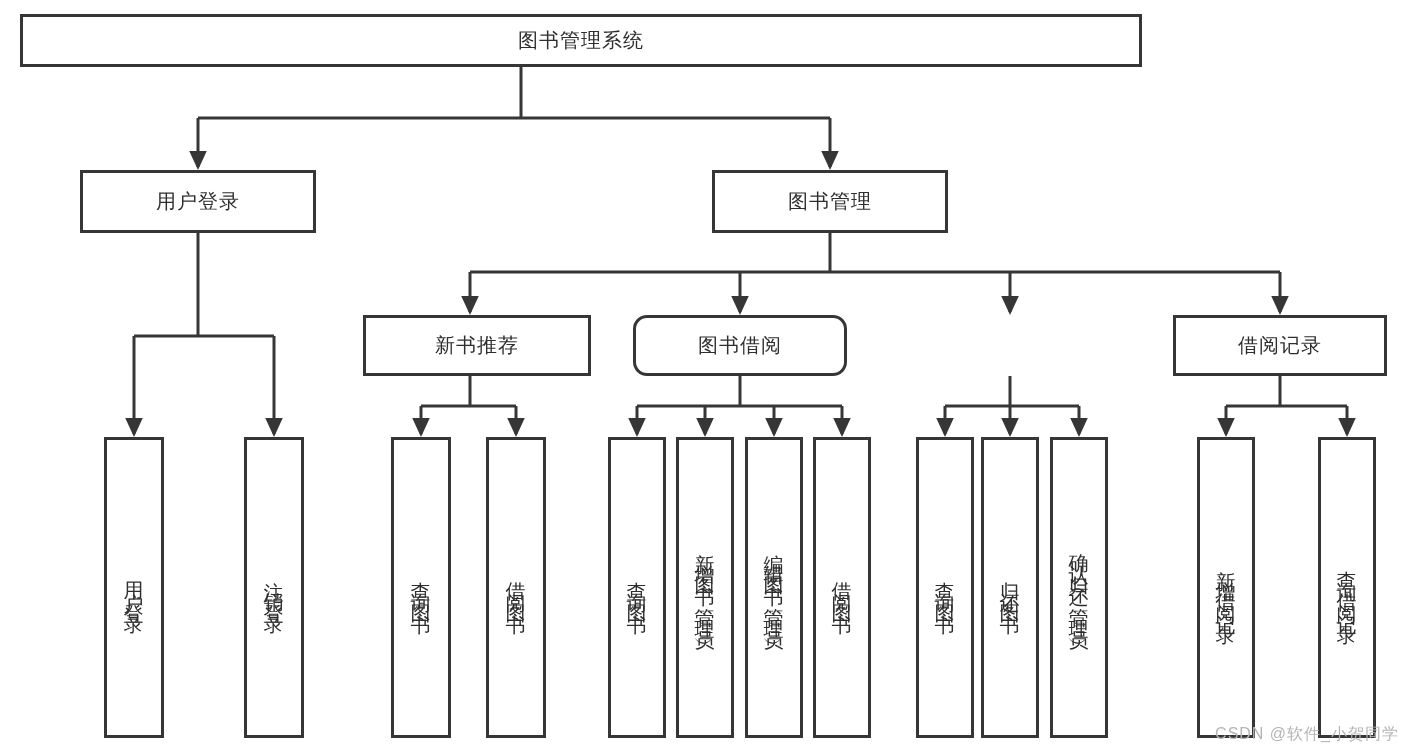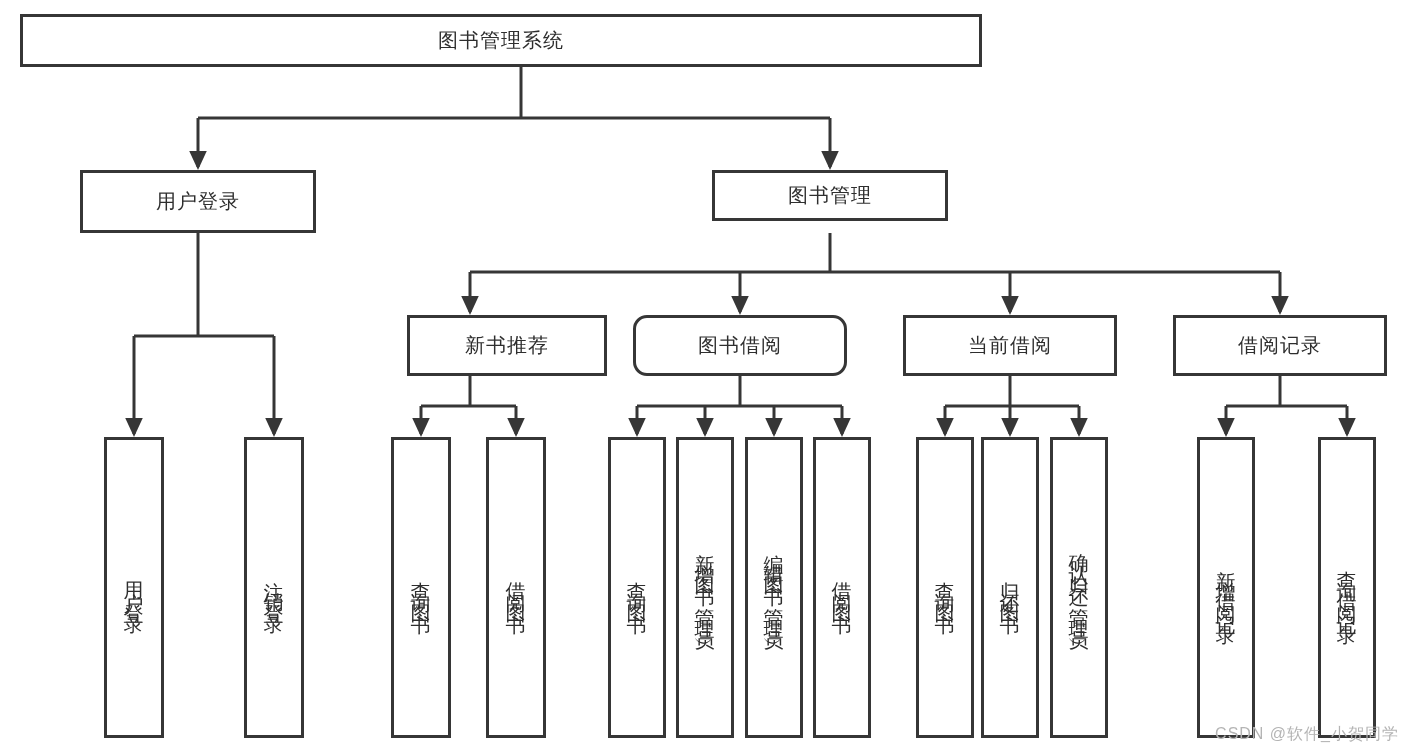--- a/index.html
+++ b/index.html
@@ -16,24 +16,24 @@
     display:flex; align-items:center; justify-content:center;
     color:var(--text,#2e2e2e);
   }
   .hbox { font-size:20px; letter-spacing:1px; }
   .vbox {
     writing-mode:vertical-rl; text-orientation:mixed;
     font-size:20px; letter-spacing:11px; line-height:1;
     top:437px; height:301px;
   }
   
-  #b-root { left:20px;  top:14px;  width:962px; height:53px; }
+  #b-root { left:20px;  top:14px;  width:1122px; height:53px; }
   #b-l2-0 { left:80px;  top:170px; width:236px; height:63px; }
-  #b-l2-1 { left:712px; top:170px; width:236px; height:51px; }
-  #b-l3-0 { left:363px; top:315px; width:200px; height:61px;margin-left:44px; }
+  #b-l2-1 { left:712px; top:170px; width:236px; height:63px; }
+  #b-l3-0 { left:363px; top:315px; width:228px; height:61px; }
   #b-l3-1 { left:633px; top:315px; width:214px; height:61px;border-radius:14px; }
   #b-l3-2 { left:903px; top:315px; width:214px; height:61px; }
   #b-l3-3 { left:1173px;top:315px; width:214px; height:61px;font-family:Liberation Mono, monospace; }
   
   #f-0  { left:104px;  width:60px; }
   #f-1  { left:244px;  width:60px; }
   #f-2  { left:391px;  width:60px; }
   #f-3  { left:486px;  width:60px; }
   #f-4  { left:608px;  width:58px; }
   #f-5  { left:676px;  width:58px; }
@@ -102,21 +102,20 @@
     <line x1="1347" y1="406" x2="1347" y2="434" marker-end="url(#arrow)"></line>
   </svg>
 
   <div class="box hbox" id="b-root">图书管理系统</div>
 
   <div class="box hbox" id="b-l2-0">用户登录</div>
   <div class="box hbox" id="b-l2-1">图书管理</div>
 
   <div class="box hbox" id="b-l3-0">新书推荐</div>
   <div class="box hbox" id="b-l3-1">图书借阅</div>
-  <div class="box hbox" id="b-l3-2">当前借阅</div>
   <div class="box hbox" id="b-l3-3">借阅记录</div>
 
   <div class="box vbox" id="f-0">用户登录</div>
   <div class="box vbox" id="f-1">注销登录</div>
 
   <div class="box vbox" id="f-2">查询图书</div>
   <div class="box vbox" id="f-3">借阅图书</div>
 
   <div class="box vbox" id="f-4">查询图书</div>
   <div class="box vbox" id="f-5">新增图书（管理员）</div>

